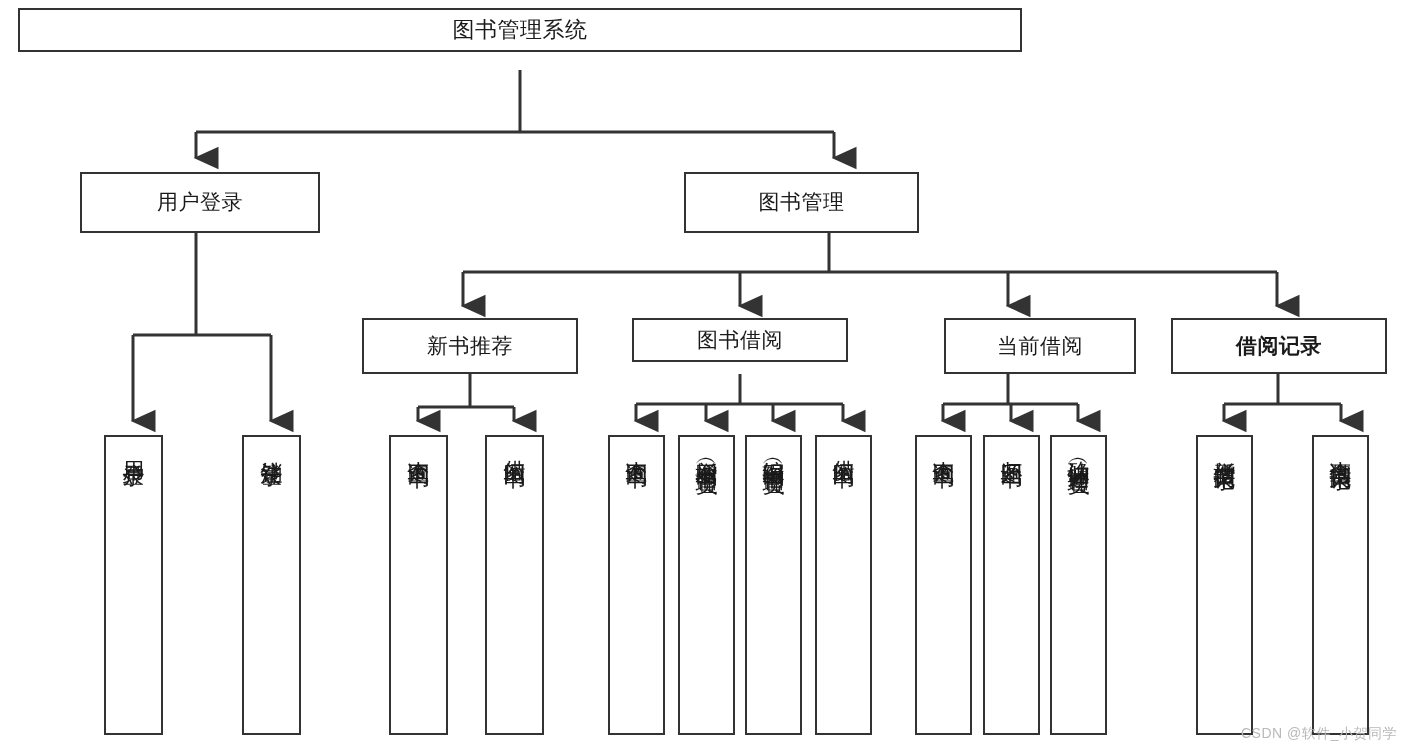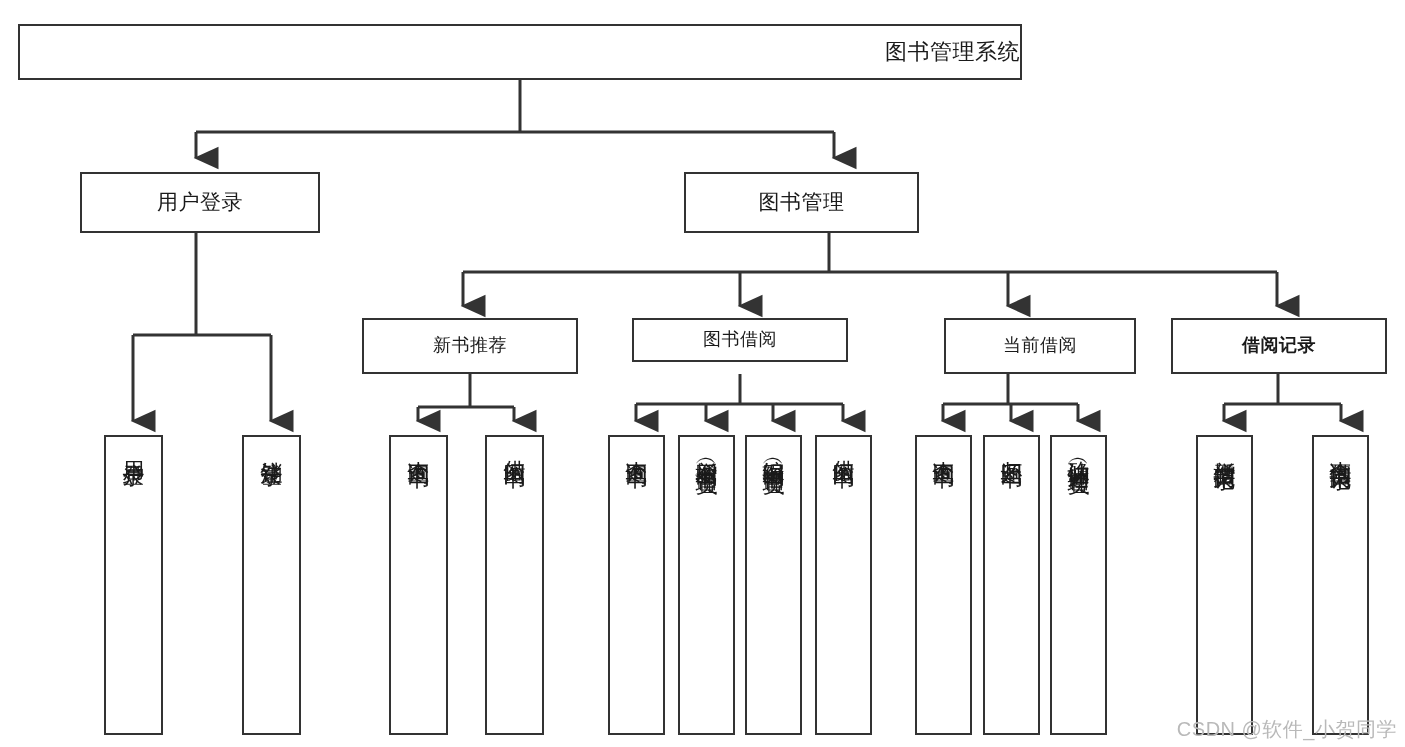--- a/index.html
+++ b/index.html
@@ -42,39 +42,39 @@
     line-height: 1.18;
     white-space: pre;
   }
   
   .node.horiz .label {
     font-size: 21px;
     letter-spacing: 0.5px;
   }
   .node.level1 .label { font-size: 22px; }
   .node.level2 .label { font-size: 21px; }
-  .node.level3 .label { font-size: 18px; }
+  .node.level3 .label { font-size: 21px; }
   
   .node.vert {
     padding-top: 6px;
     align-items: flex-start;
     justify-content: center;
   }
   .node.vert .label {
     writing-mode: vertical-rl;
     text-orientation: upright;
     font-size: 22px;
     line-height: 1.1;
     letter-spacing: 2px;
   }
   .watermark {
     position: absolute;
     right: 8px;
     bottom: 4px;
-    font-size: 20px;
+    font-size: 14px;
     color: #b9b9b9;
     letter-spacing: 0.5px;
     white-space: nowrap;
     user-select: none;
   }
 </style>
 </head>
 <body>
 
 <div id="diagram-root">
@@ -122,21 +122,21 @@
       <path d="M 1011 404 L 1011 421" marker-end="url(#arrow)"></path>
       <path d="M 1078 404 L 1078 421" marker-end="url(#arrow)"></path>
 
       <path d="M 1278 374 L 1278 404"></path>
       <path d="M 1224 404 L 1341 404"></path>
       <path d="M 1224 404 L 1224 421" marker-end="url(#arrow)"></path>
       <path d="M 1341 404 L 1341 421" marker-end="url(#arrow)"></path>
     </g>
   </svg>
 
-  <div class="node horiz level1" style="left:18px; top:24px; width:1004px; height:56px;justify-content:flex-end;">
+  <div class="node horiz level1" style="left:18px; top:8px; width:1004px; height:44px;">
     <span class="label">图书管理系统</span>
   </div>
 
   <div class="node horiz level2" style="left:80px; top:172px; width:240px; height:61px;">
     <span class="label">用户登录</span>
   </div>
 
   <div class="node horiz level2" style="left:684px; top:172px; width:235px; height:61px;">
     <span class="label">图书管理</span>
   </div>

